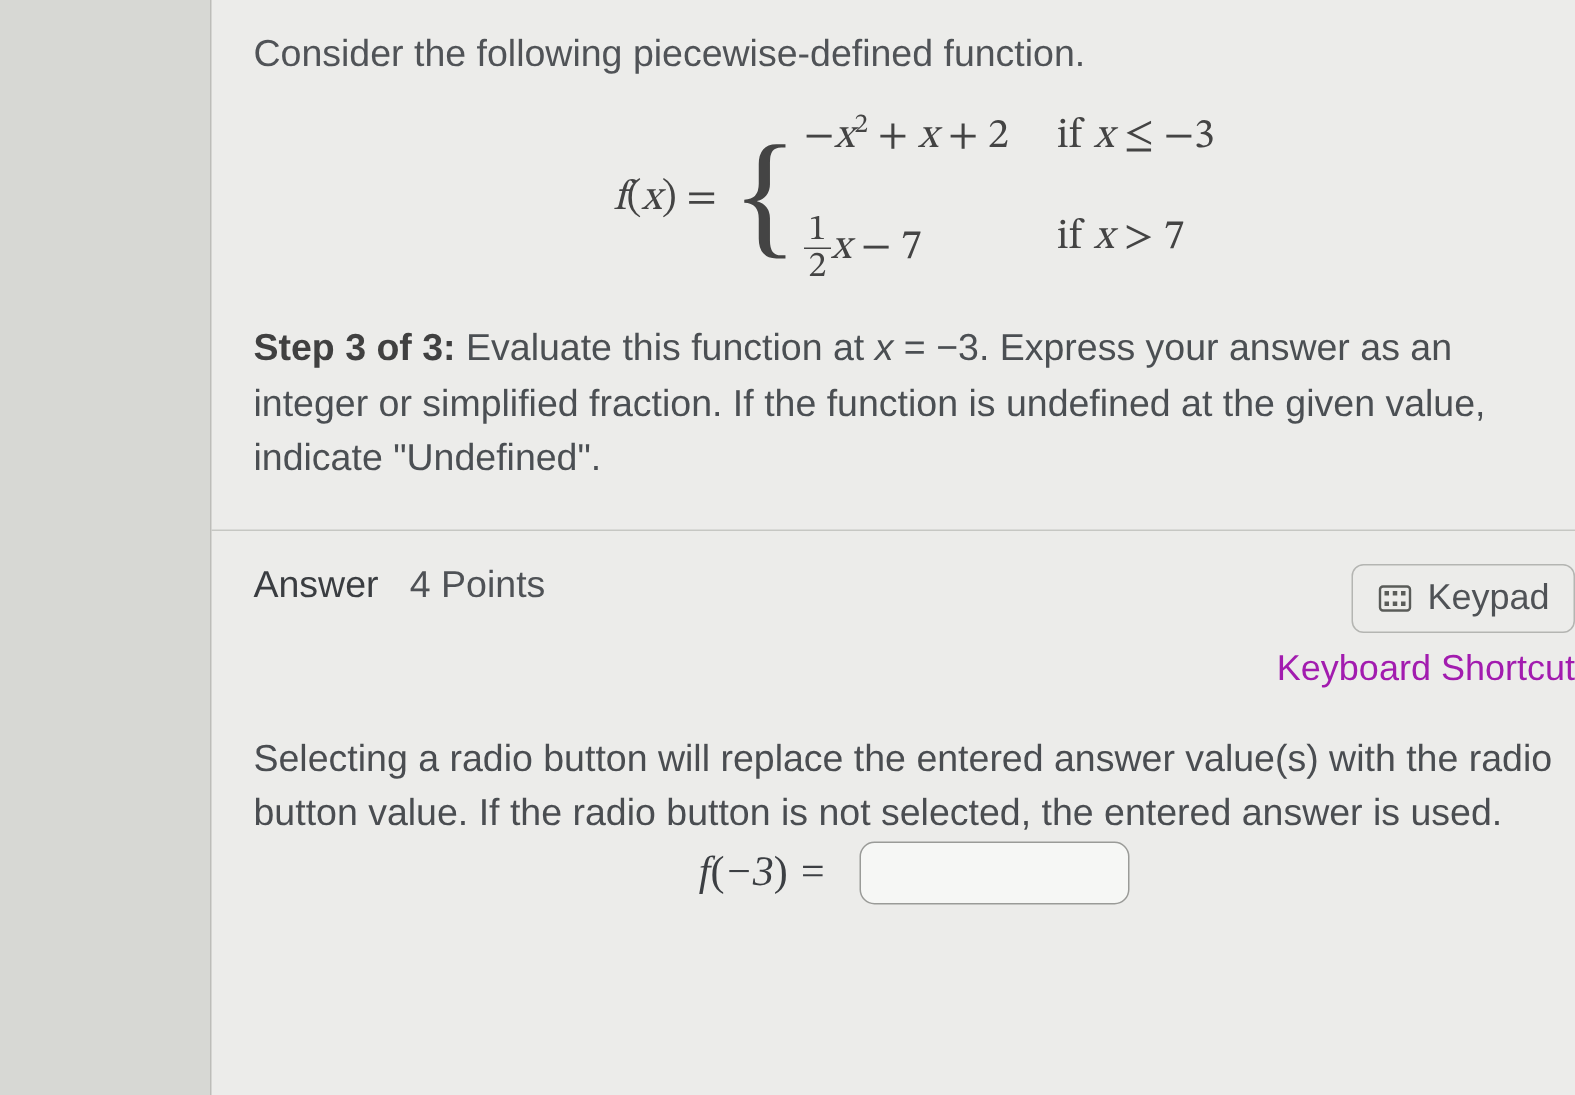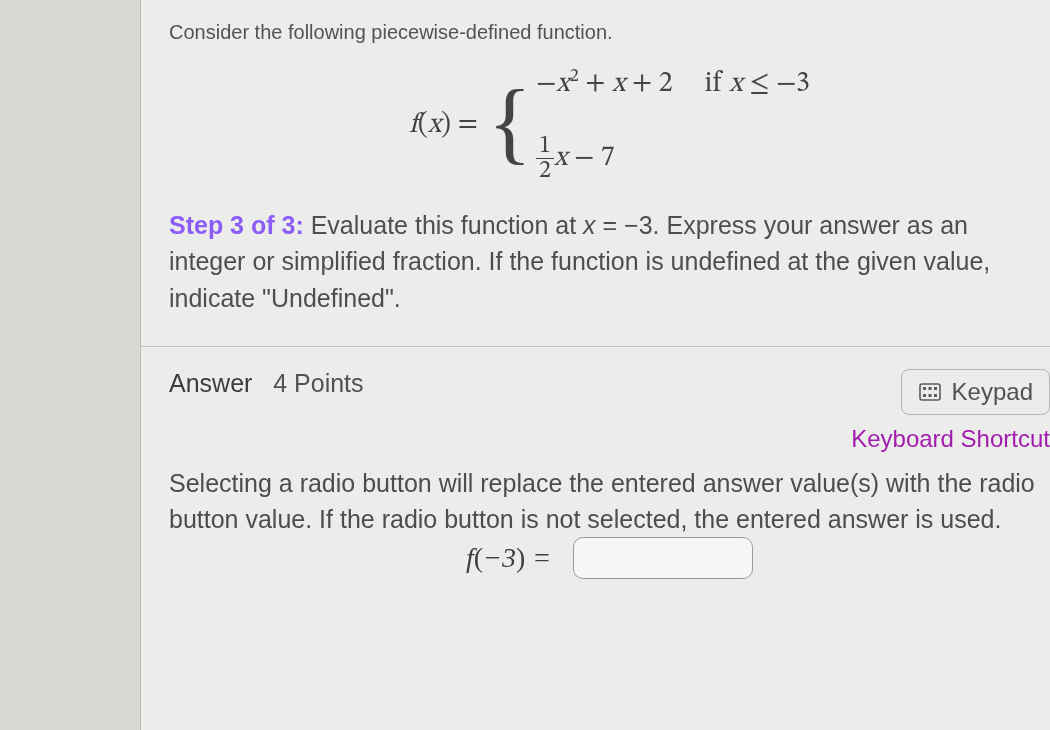--- a/index.html
+++ b/index.html
@@ -13,21 +13,21 @@
   }
   .panel {
     position: absolute;
     left: 140px; top: 0;
     width: 910px; height: 730px;
     background: #ececea;
     border-left: 1px solid #bdbdb9;
     padding: 18px 0 0 28px;
   }
   .question-text {
-    font-size: 20px;
+    font-size: 25px;
     line-height: 1.45;
     color: #505357;
     padding-right: 36px;
   }
   .math-block {
     text-align: center;
     margin: 20px auto 24px;
     font-family: "Cambria Math", "STIX Two Math", "Times New Roman", serif;
     font-size: 28px;
     color: #444;
@@ -67,21 +67,21 @@
   }
   .frac .num { border-bottom: 1.6px solid #444; padding: 0 3px; }
   .frac .den { padding: 0 3px; }
   sup { font-size: 0.65em; vertical-align: super; line-height: 0; }
   .step-text {
     font-size: 25px;
     line-height: 1.45;
     padding-right: 12px;
     color: #4b4f53;
   }
-  .step-strong { font-weight: 700; color: #8b5cf6; }
+  .step-strong { font-weight: 700; color: #404040; }
   .divider {
     border-top: 1px solid #c6c7c3;
     margin: 30px 0 0 -28px;
   }
   .answer-bar {
     display: flex;
     align-items: flex-start;
     justify-content: space-between;
     padding: 22px 0 0 0;
   }
@@ -105,21 +105,21 @@
     color: #a21caf;
     font-size: 24px;
     margin-top: 10px;
     display: block;
     cursor: pointer;
   }
   .helper {
     font-size: 25px;
     line-height: 1.45;
     color: #4a4d51;
-    margin-top: 12px;
+    margin-top: 28px;
     padding-right: 10px;
   }
   .answer-row {
     display: flex;
     align-items: center;
     justify-content: center;
     gap: 22px;
     font-family: "Cambria Math","Times New Roman",serif;
   }
   .answer-label { font-size: 28px; font-style: italic; color: #3c3f43; }
@@ -164,20 +164,21 @@
         <span class="brace">{</span>
         <span class="cases">
           <span>−<i>x</i><sup>2</sup> + <i>x</i> + 2</span>
           <span>if <i>x</i> ≤ −3</span>
           <span>
             <span class="frac">
               <span class="num">1</span>
               <span class="den">2</span>
             </span><span><i>x</i> − 7</span>
           </span>
+          <span>if <i>x</i> &gt; 7</span>
         </span>
       </span>
     </span>
   </div>
 
   <div class="step-text">
     <span class="step-strong">Step 3 of 3:</span><span> Evaluate this function at <i>x</i> = −3. Express your answer as an integer or simplified fraction. If the function is undefined at the given value, indicate "Undefined".</span>
   </div>
 
   <div class="divider"></div>

